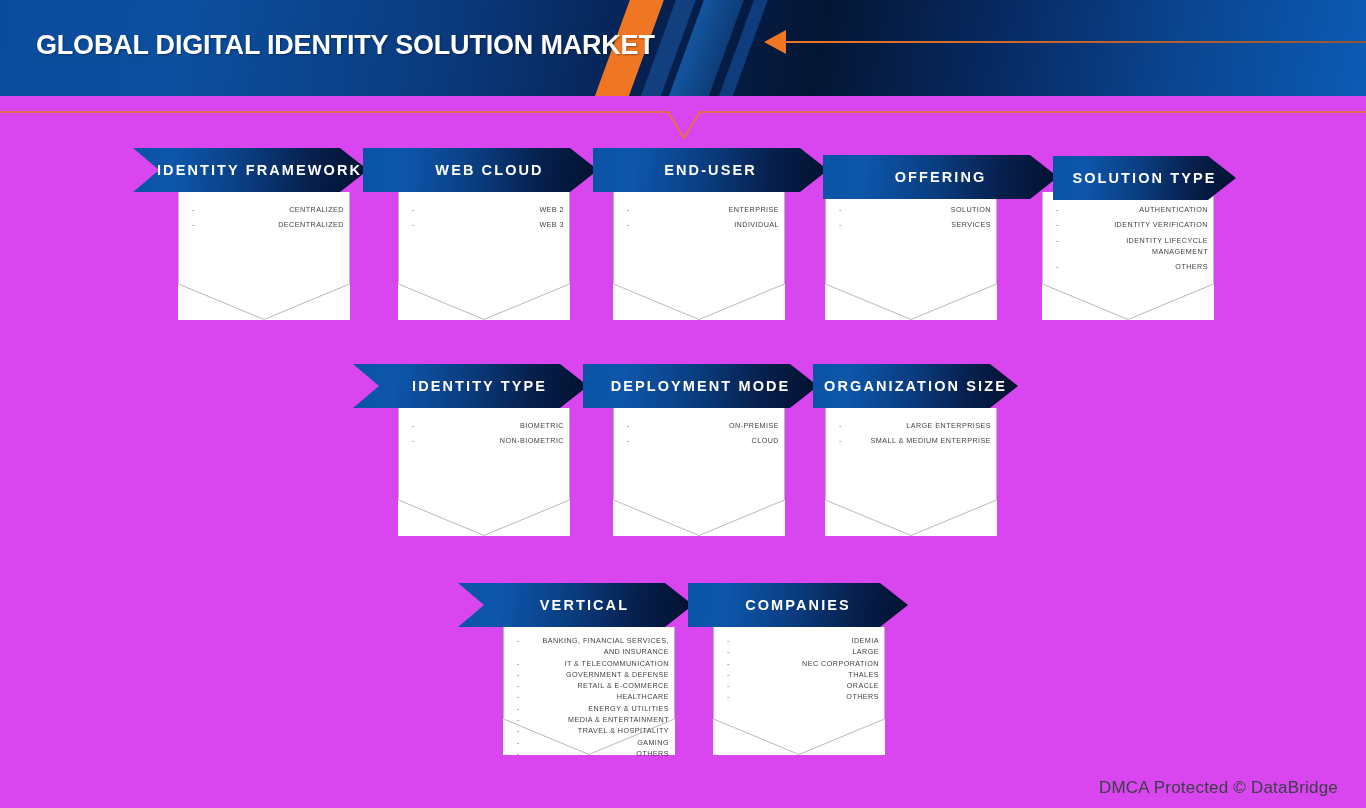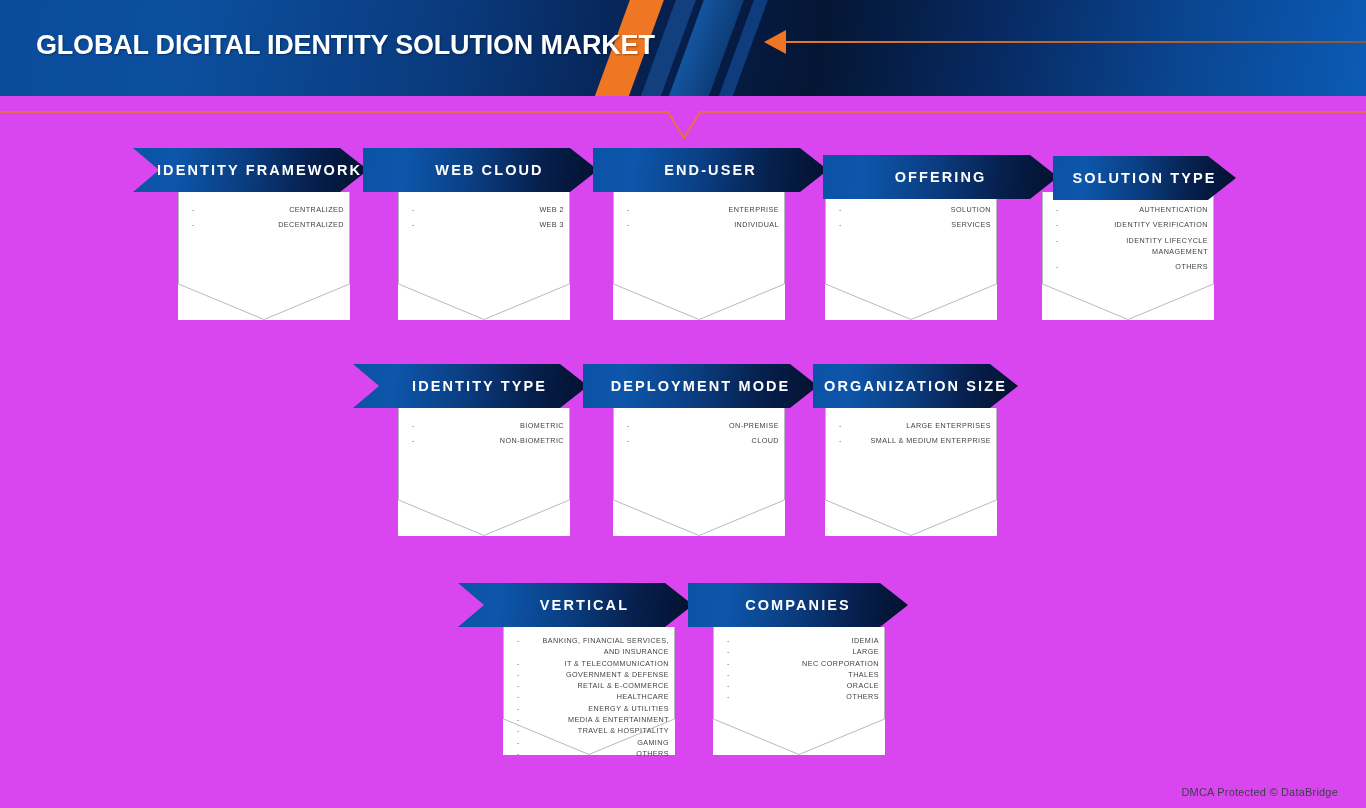--- a/index.html
+++ b/index.html
@@ -155,21 +155,21 @@
     width: 20px;
     flex: 0 0 20px;
     color: #6b7076;
   }
   .li .txt { flex: 1 1 auto; text-align: right; }
   .li.tight { margin-bottom: 0; }
 
   .footer {
     position: absolute;
     right: 28px; bottom: 10px;
-    font-size: 11px;
+    font-size: 17px;
     color: #3b3f45;
     letter-spacing: .2px;
   }
 </style>
 </head>
 <body>
 
 <div id="canvas">
 
   <div class="header">

